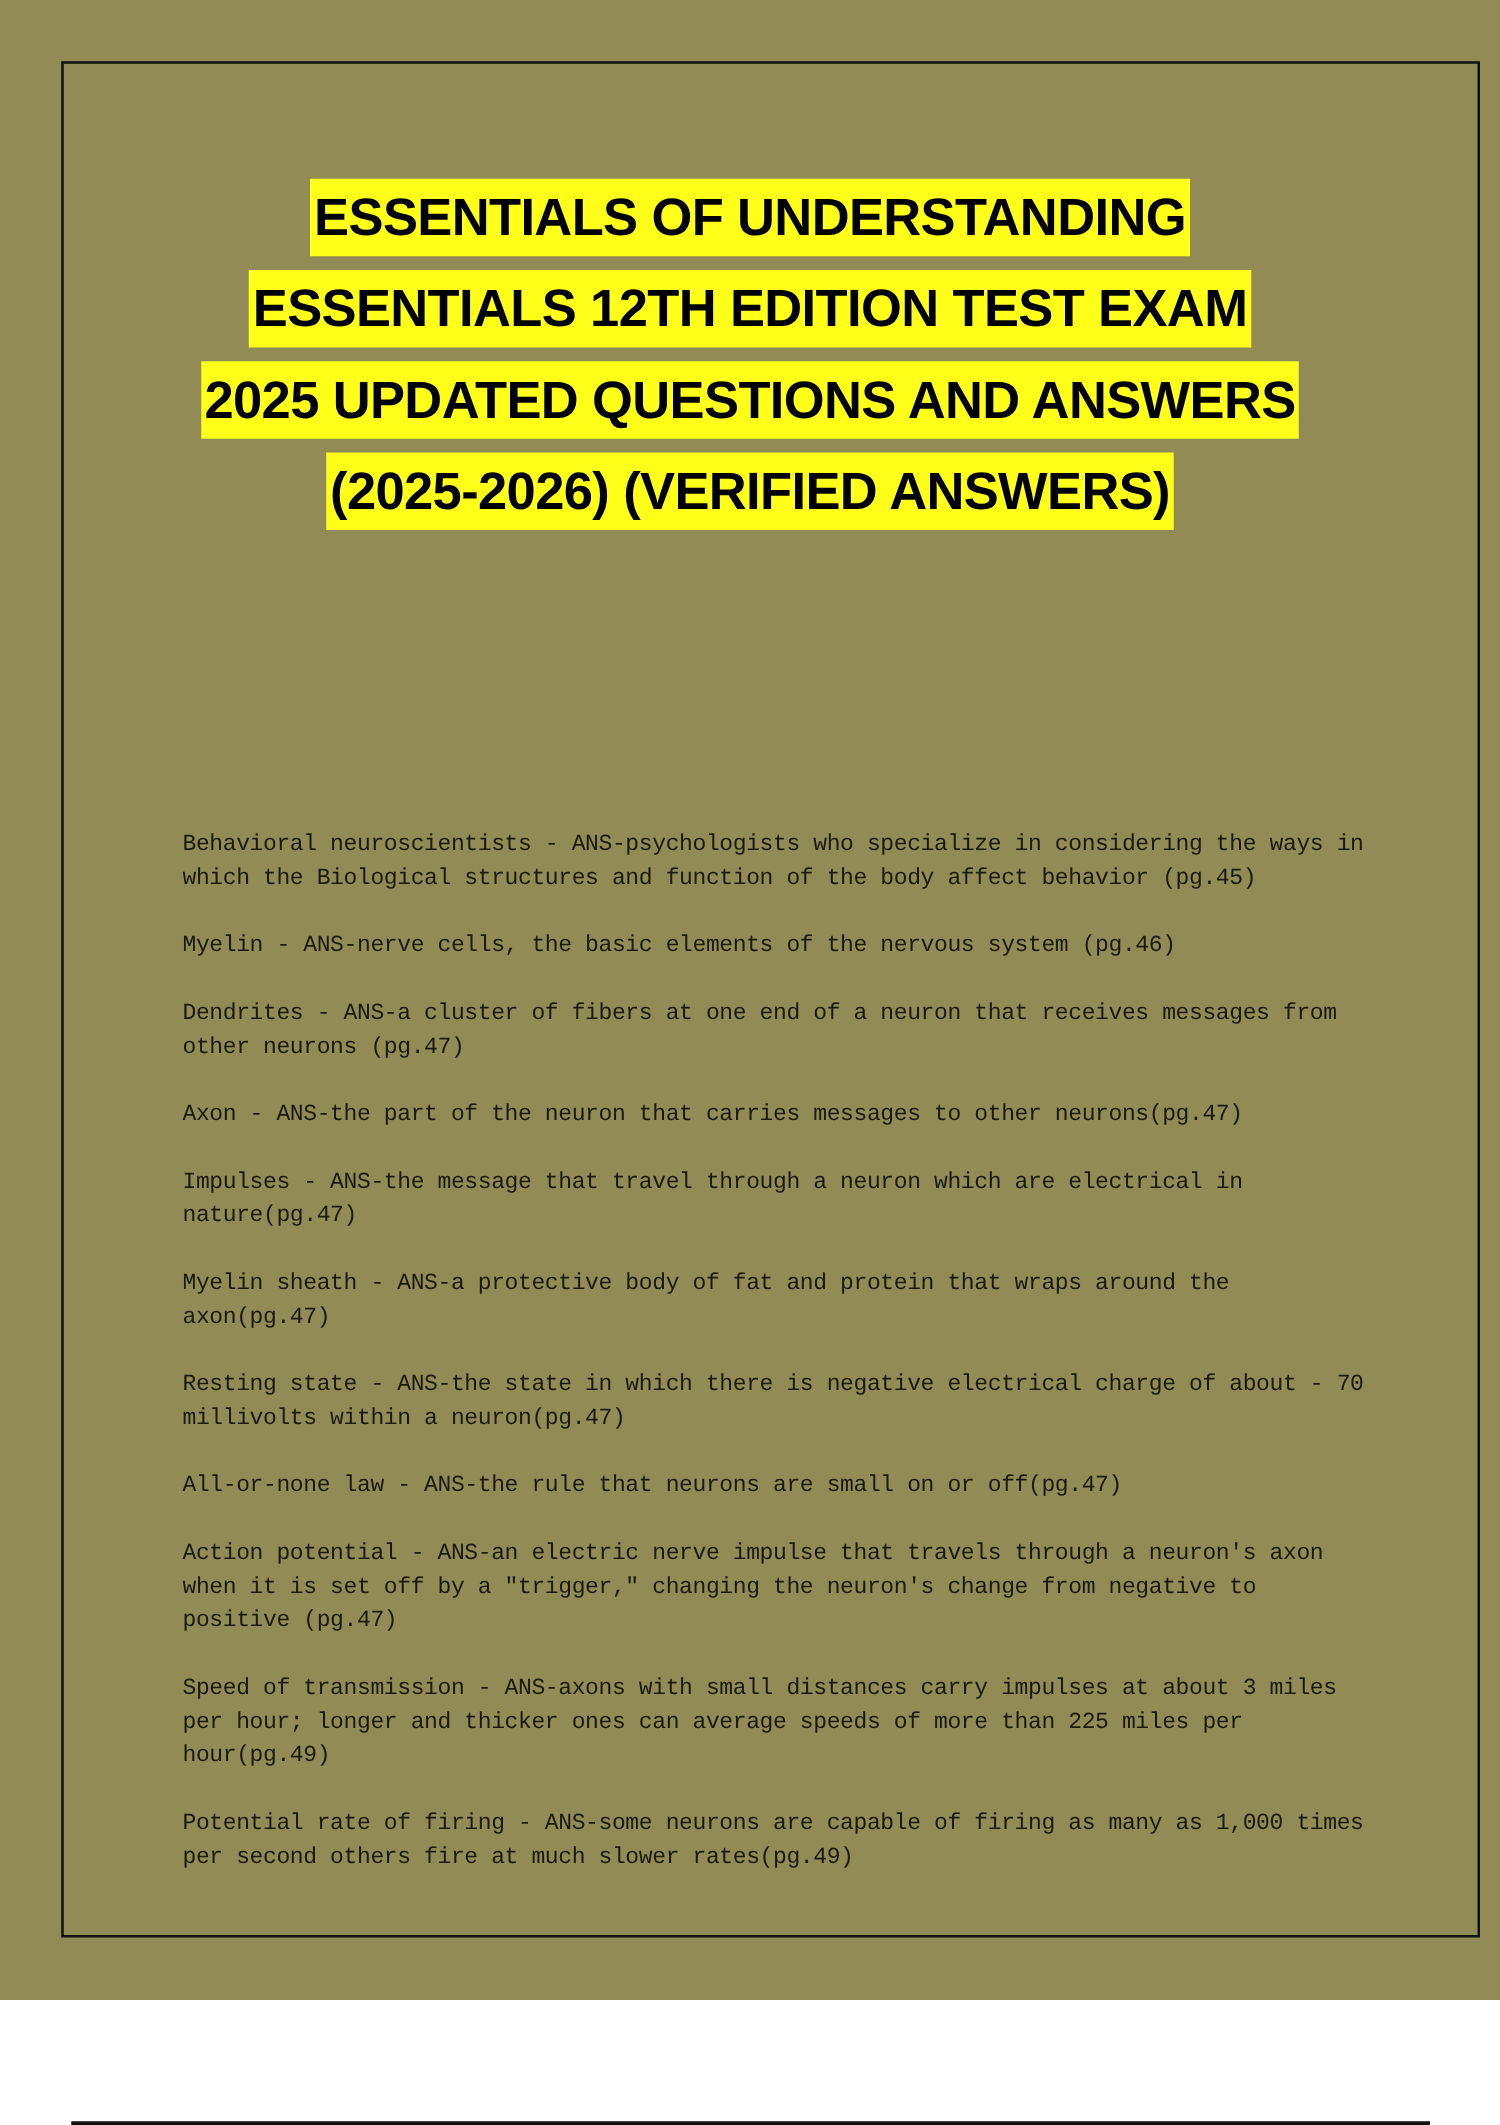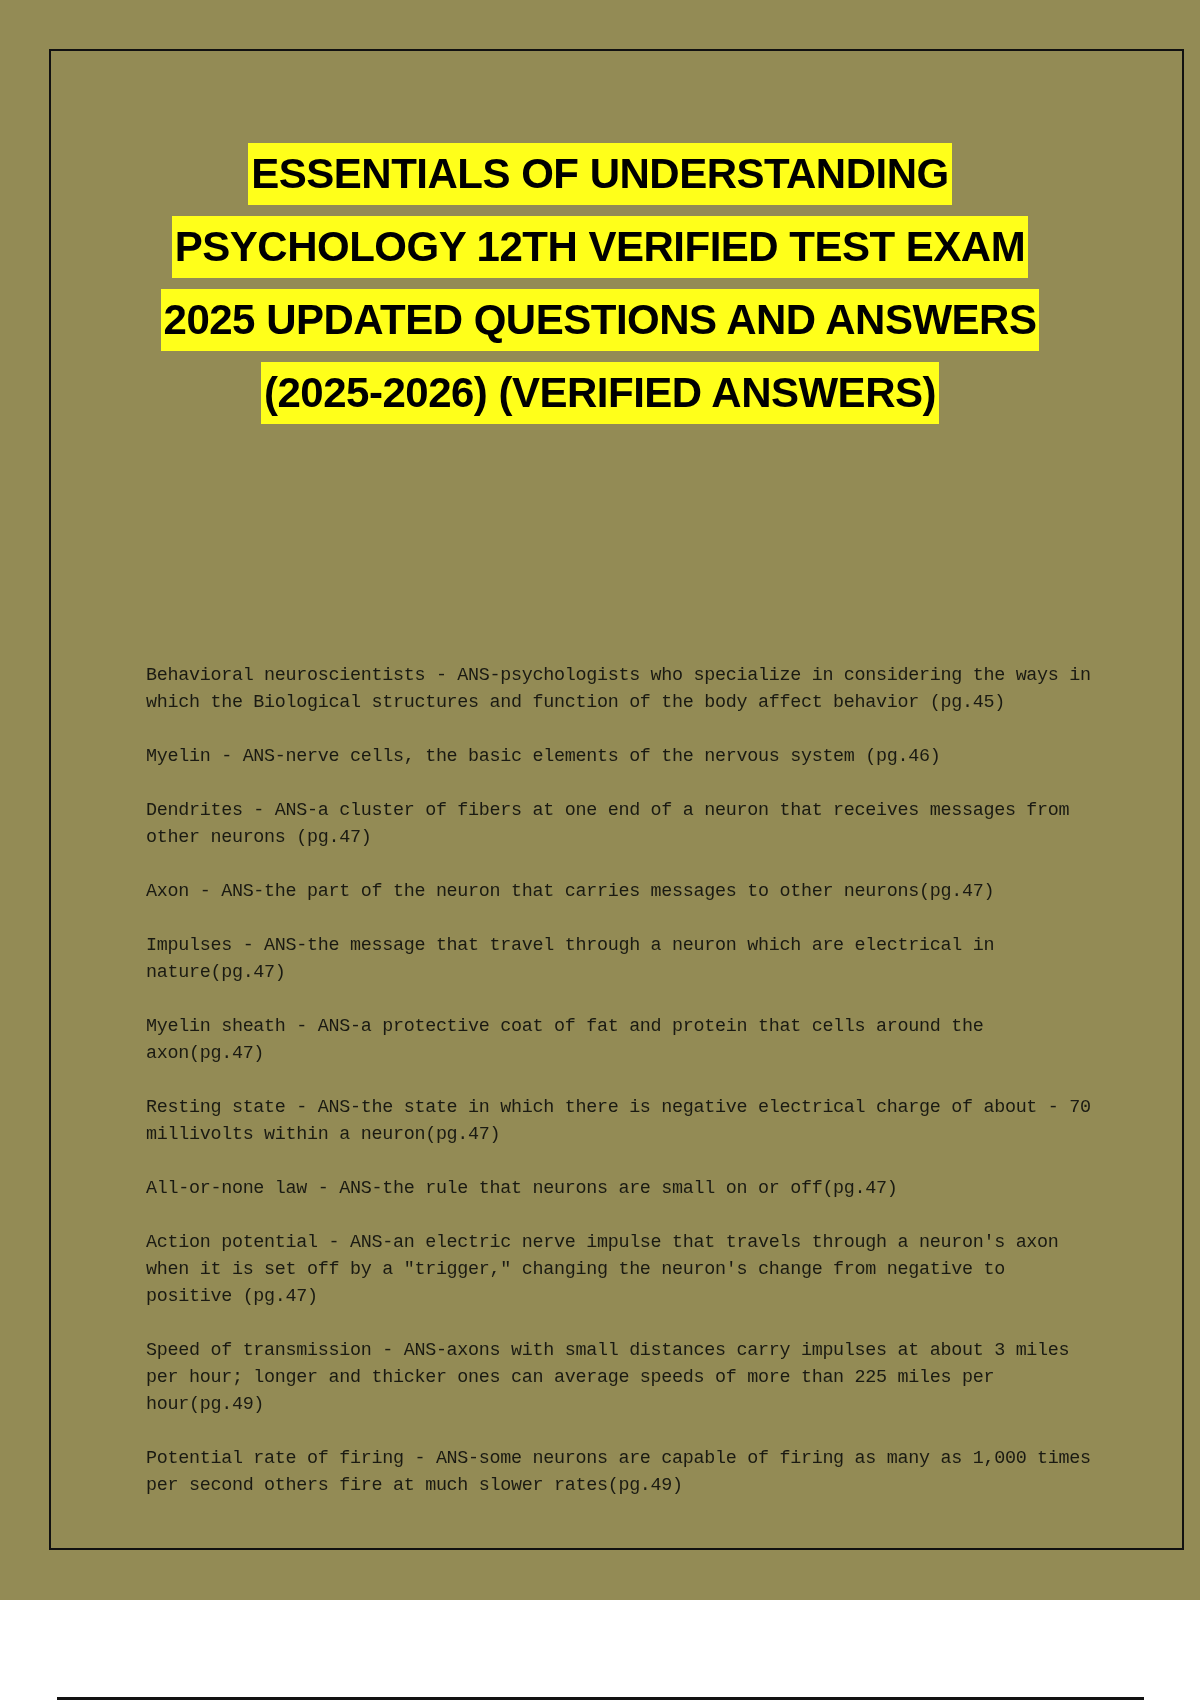--- a/index.html
+++ b/index.html
@@ -48,32 +48,32 @@
     }
   </style>
 </head>
 <body>
 
 <div class="page-bg">
   <div class="frame"></div>
 
   <div class="title-block">
     <div class="title-row"><span class="title-line">ESSENTIALS OF UNDERSTANDING</span></div>
-    <div class="title-row"><span class="title-line">PSYCHOLOGY 12TH VERIFIED TEST EXAM</span></div>
+    <div class="title-row"><span class="title-line">ESSENTIALS 12TH EDITION TEST EXAM</span></div>
     <div class="title-row"><span class="title-line">2025 UPDATED QUESTIONS AND ANSWERS</span></div>
     <div class="title-row"><span class="title-line">(2025-2026) (VERIFIED ANSWERS)</span></div>
   </div>
 
   <div class="entries">
     <p class="entry">Behavioral neuroscientists - ANS-psychologists who specialize in considering the ways in which the Biological structures and function of the body affect behavior (pg.45)</p>
     <p class="entry">Myelin - ANS-nerve cells, the basic elements of the nervous system (pg.46)</p>
     <p class="entry">Dendrites - ANS-a cluster of fibers at one end of a neuron that receives messages from other neurons (pg.47)</p>
     <p class="entry">Axon - ANS-the part of the neuron that carries messages to other neurons(pg.47)</p>
     <p class="entry">Impulses - ANS-the message that travel through a neuron which are electrical in nature(pg.47)</p>
-    <p class="entry">Myelin sheath - ANS-a protective coat of fat and protein that cells around the axon(pg.47)</p>
+    <p class="entry">Myelin sheath - ANS-a protective body of fat and protein that wraps around the axon(pg.47)</p>
     <p class="entry">Resting state - ANS-the state in which there is negative electrical charge of about - 70 millivolts within a neuron(pg.47)</p>
     <p class="entry">All-or-none law - ANS-the rule that neurons are small on or off(pg.47)</p>
     <p class="entry">Action potential - ANS-an electric nerve impulse that travels through a neuron's axon when it is set off by a "trigger," changing the neuron's change from negative to positive (pg.47)</p>
     <p class="entry">Speed of transmission - ANS-axons with small distances carry impulses at about 3 miles per hour; longer and thicker ones can average speeds of more than 225 miles per hour(pg.49)</p>
     <p class="entry">Potential rate of firing - ANS-some neurons are capable of firing as many as 1,000 times per second others fire at much slower rates(pg.49)</p>
   </div>
 </div>
 
 <div class="footer-line"></div>
 

